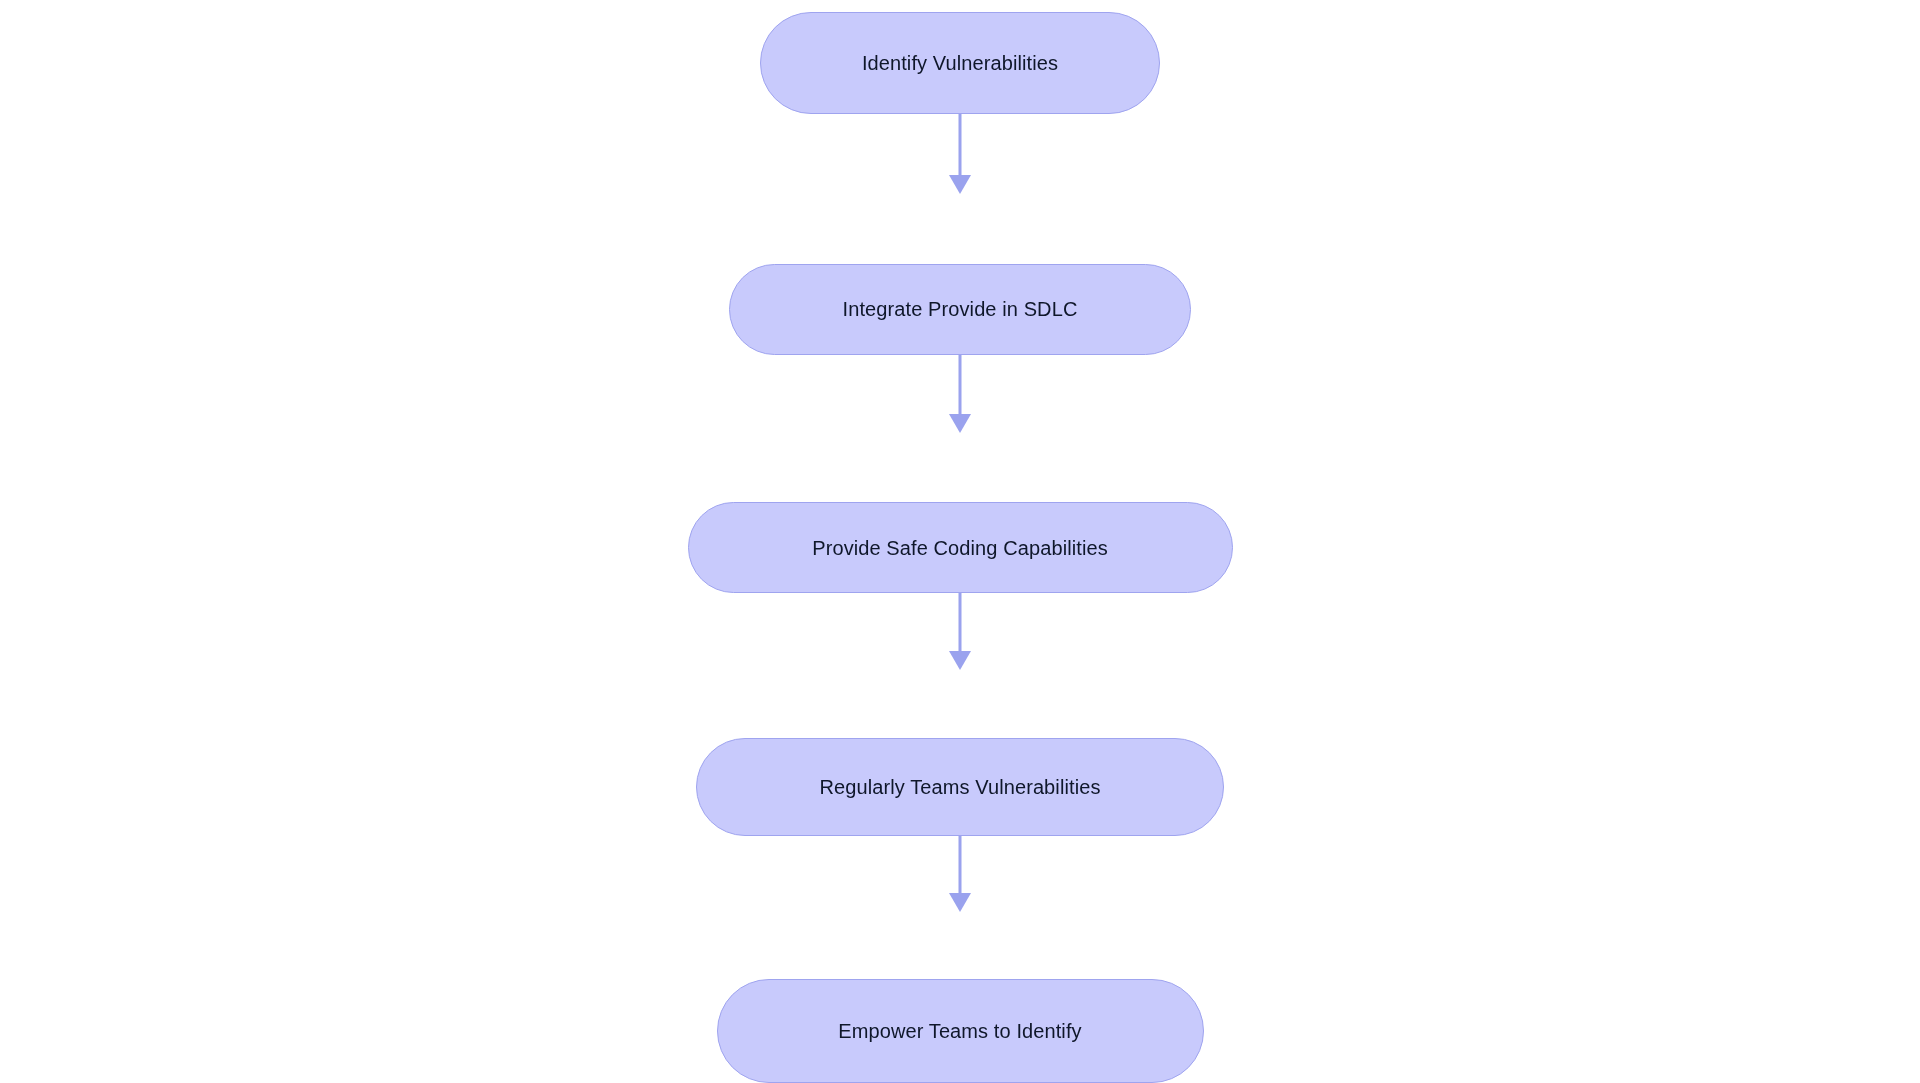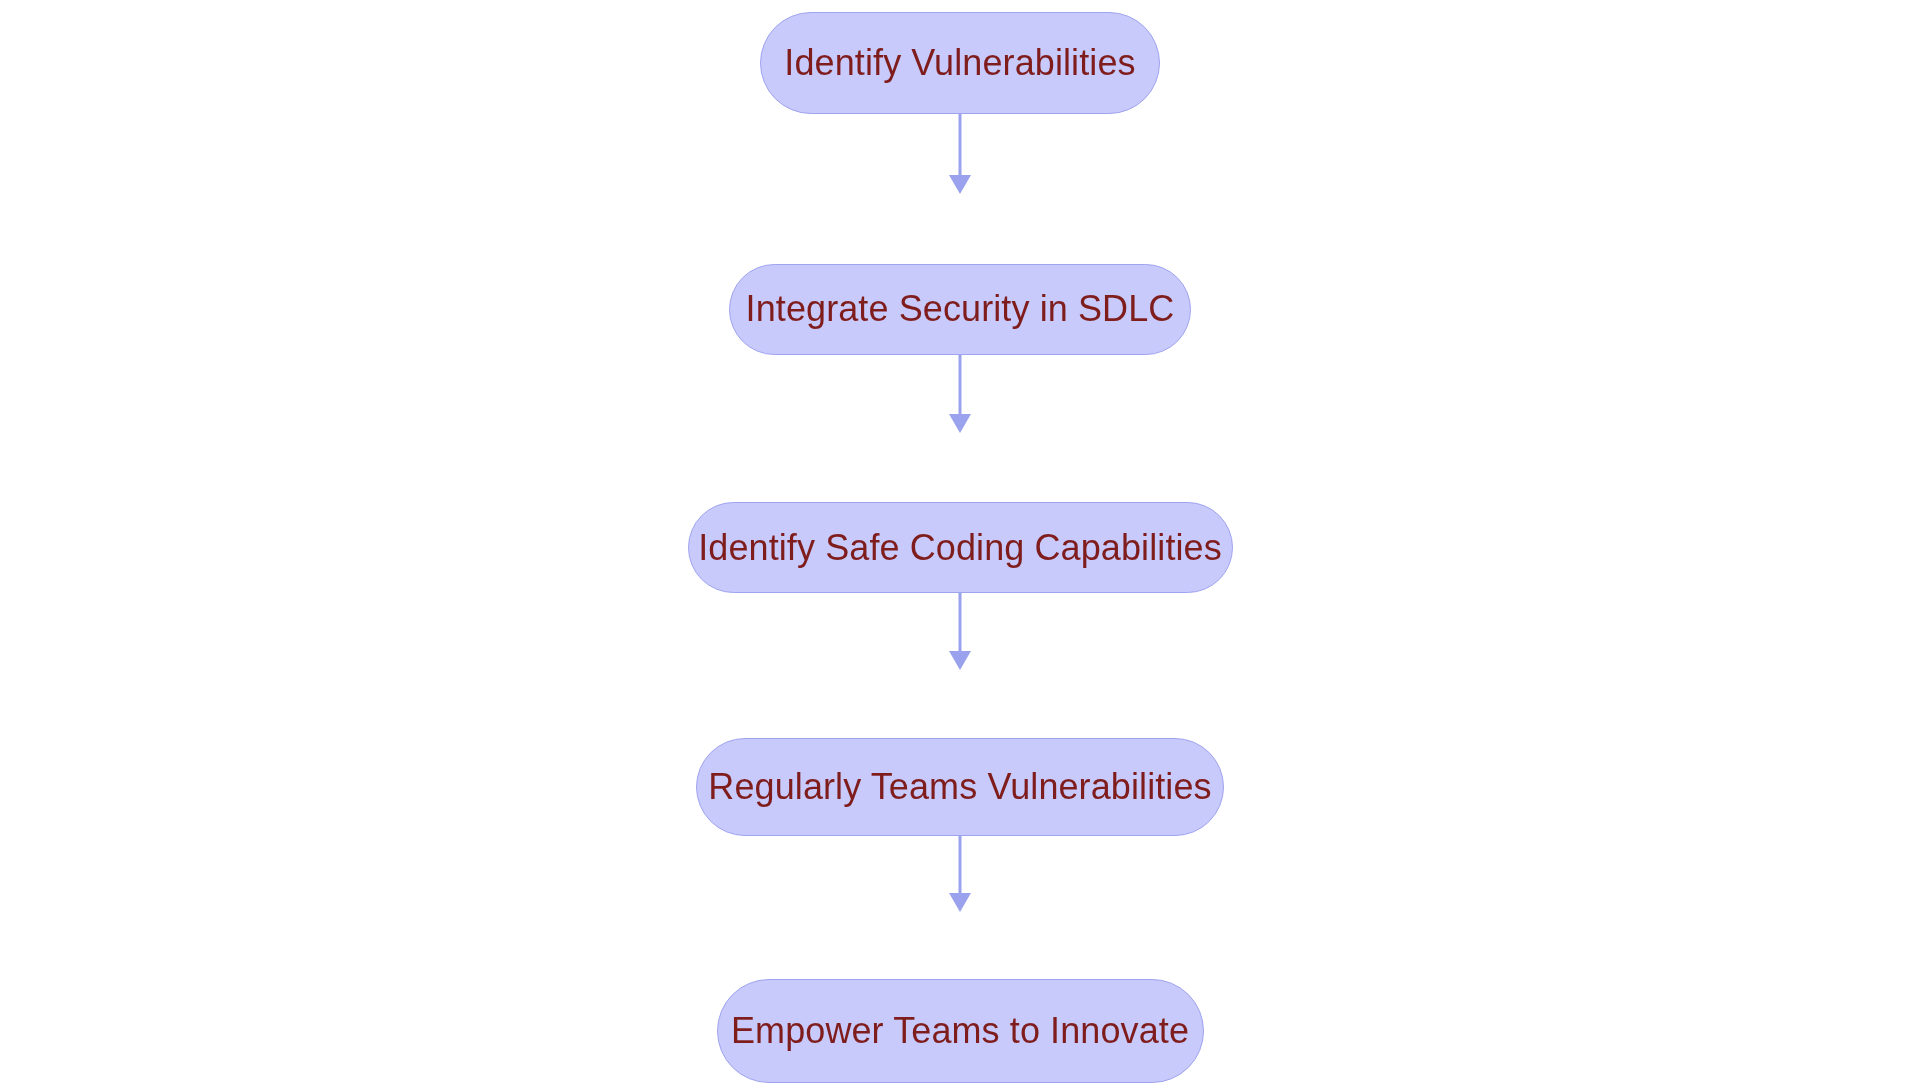--- a/index.html
+++ b/index.html
@@ -27,27 +27,27 @@
     width: 1920px;
     height: 1083px;
     display: flex;
     flex-direction: column;
     align-items: center;
   }
   .node {
     box-sizing: border-box;
     background: #c8cafc;
     border: 1.6px solid #9fa4ef;
-    color: #7f1d1d;
+    color: #0f172a;
     display: flex;
     align-items: center;
     justify-content: center;
     text-align: center;
     font-family: "Liberation Sans", sans-serif;
-    font-size: 36px;
+    font-size: 20px;
     font-weight: 400;
     letter-spacing: 0.1px;
     white-space: nowrap;
     line-height: 1;
   }
   .node-0 {
     width: 400px;
     height: 122px;
     border-radius: 61px;
     margin-top: 12px;
@@ -122,44 +122,44 @@
     <div class="node node-0">
       <span>Identify Vulnerabilities</span>
     </div>
 
     <div class="connector conn-0">
       <span class="line"></span>
       <span class="head"></span>
     </div>
 
     <div class="node node-1">
-      <span>Integrate Security in SDLC</span>
+      <span>Integrate Provide in SDLC</span>
     </div>
 
     <div class="connector conn-1">
       <span class="line"></span>
       <span class="head"></span>
     </div>
 
     <div class="node node-2">
-      <span>Identify Safe Coding Capabilities</span>
+      <span>Provide Safe Coding Capabilities</span>
     </div>
 
     <div class="connector conn-2">
       <span class="line"></span>
       <span class="head"></span>
     </div>
 
     <div class="node node-3">
       <span>Regularly Teams Vulnerabilities</span>
     </div>
 
     <div class="connector conn-3">
       <span class="line"></span>
       <span class="head"></span>
     </div>
 
     <div class="node node-4">
-      <span>Empower Teams to Innovate</span>
+      <span>Empower Teams to Identify</span>
     </div>
 
   </div>
 </div>
 
 </body></html>

